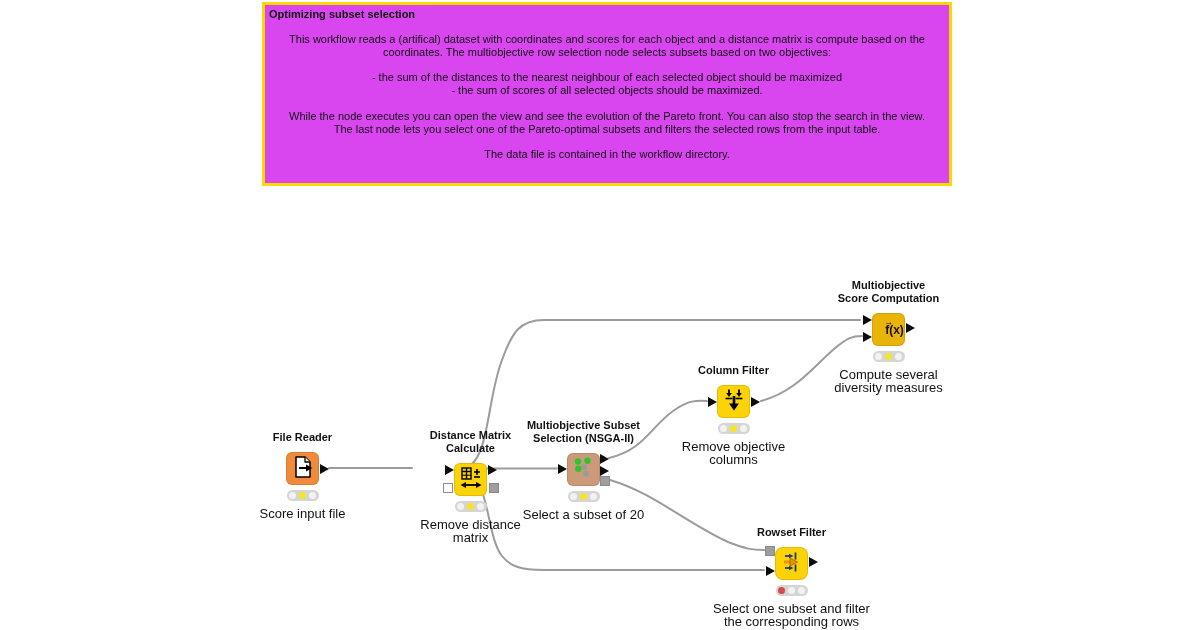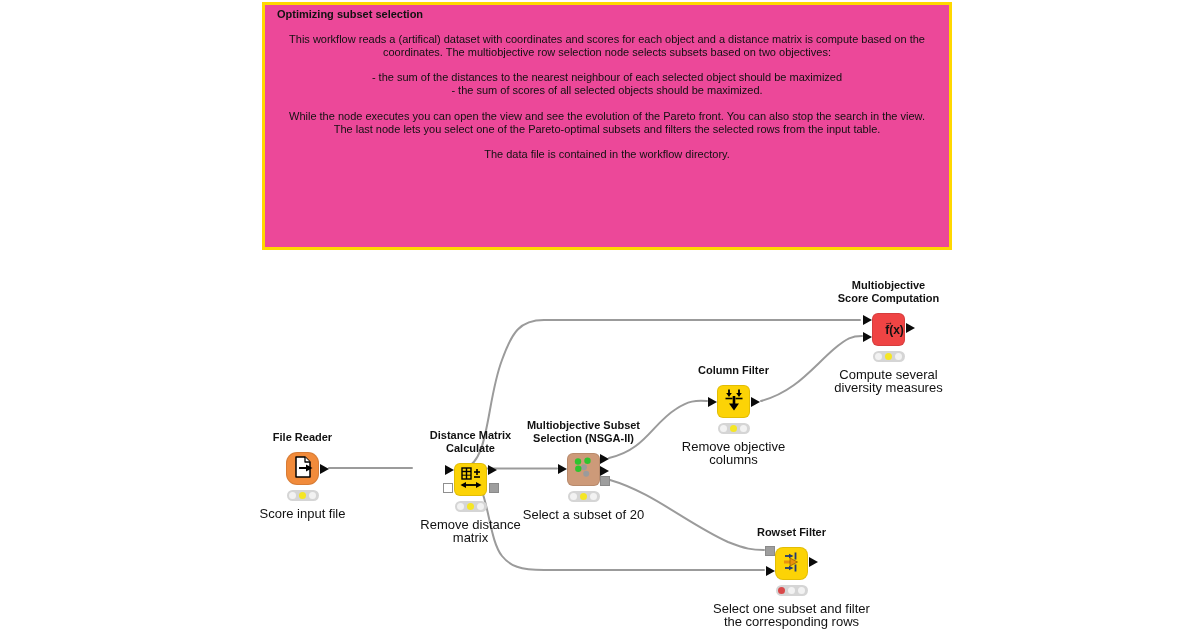--- a/index.html
+++ b/index.html
@@ -2,23 +2,23 @@
 <html><head>
 <meta charset="utf-8">
 <style>
   html,body{margin:0;padding:0;}
   body{
     width:1200px;height:630px;position:relative;background:#ffffff;overflow:hidden;
     font-family:"Liberation Sans",sans-serif;color:#111;
   }
   
   .annotation{
-    position:absolute;left:262px;top:2px;width:690px;height:248px;
-    border:3.5px solid #ffd800;background:#ec4899;box-sizing:border-box;
-    padding:3px 12px;overflow:hidden;z-index:3;
+    position:absolute;left:262px;top:2px;width:690px;height:184px;
+    border:3.5px solid #ffd800;background:#d946ef;box-sizing:border-box;
+    padding:3px 4px;overflow:hidden;z-index:3;
   }
   .annotation-title{font-size:11px;font-weight:bold;line-height:13px;margin-bottom:12px;white-space:pre-line;}
   .annotation-body{font-size:11px;line-height:12.8px;white-space:pre-line;text-align:center;}
   
   svg.wires{position:absolute;left:0;top:0;z-index:1;}
   .wire{fill:none;stroke:#9b9b9b;stroke-width:2;stroke-linecap:round;}
   
   .node{
     position:absolute;width:33px;height:33px;border-radius:6px;z-index:2;
     display:flex;align-items:center;justify-content:center;
@@ -67,21 +67,21 @@
 <svg class="wires" width="1200" height="630">
   <path class="wire" d="M329 468 H412"></path>
   <path class="wire" d="M464 469 C490 461 486 402 502 360 C512 332 520 320 544 320 H860"></path>
   <path class="wire" d="M464 468.5 H557"></path>
   <path class="wire" d="M464 469 C490 477 486 536 502 556 C510 566 520 570 544 570 H764"></path>
   <path class="wire" d="M609 458 C645 450 652 424 676 409 C688 401 696 400 707 401"></path>
   <path class="wire" d="M761 401 C795 392 812 368 834 349 C847 338 852 336 862 336"></path>
   <path class="wire" d="M610 480 C652 492 688 524 728 542 C746 549 752 550 764 550"></path>
 </svg>
 
-<div class="node" style="left: 286px; top: 452px; background: rgb(241, 139, 59); border-radius: 11px;">
+<div class="node" style="left: 286px; top: 452px; background: rgb(241, 139, 59);">
   <div class="node-name">File Reader</div>
   <span>
     <svg width="24" height="24" viewBox="0 0 24 24">
       <path d="M5 2 h9 l5 5 v15 H5 z" fill="#ffffff" stroke="#000" stroke-width="1.5" stroke-linejoin="round"></path>
       <path d="M14 2 v5 h5" fill="#ffffff" stroke="#000" stroke-width="1.3" stroke-linejoin="round"></path>
       <line x1="8" y1="13" x2="16" y2="13" stroke="#000" stroke-width="2"></line>
       <path d="M15 9.5 L21.5 13 L15 16.5 z" fill="#000"></path>
     </svg>
   </span>
   <span class="tri out" style="top:11px;"></span>
@@ -167,21 +167,21 @@
   <span class="tri out" style="top:11px;"></span>
   <div class="traffic">
     <span class="light"></span>
       <span class="light" style="background: rgb(245, 230, 37);"></span>
       <span class="light"></span>
   </div>
   <div class="node-comment">Remove objective
 columns</div>
 </div>
 
-<div class="node" style="left: 872px; top: 313px; background: #ef4444; padding-left: 12px;">
+<div class="node" style="left: 872px; top: 313px; background: #eab308; padding-left: 12px;">
   <div class="node-name">Multiobjective
 Score Computation</div>
   <span class="fx-icon">
     <span class="fx-vec">→</span>
     <span>f(x)</span>
   </span>
   <span class="tri in" style="top:1px;"></span>
   <span class="tri in" style="top:18px;"></span>
   <span class="tri out" style="top:9px;"></span>
   <div class="traffic">

